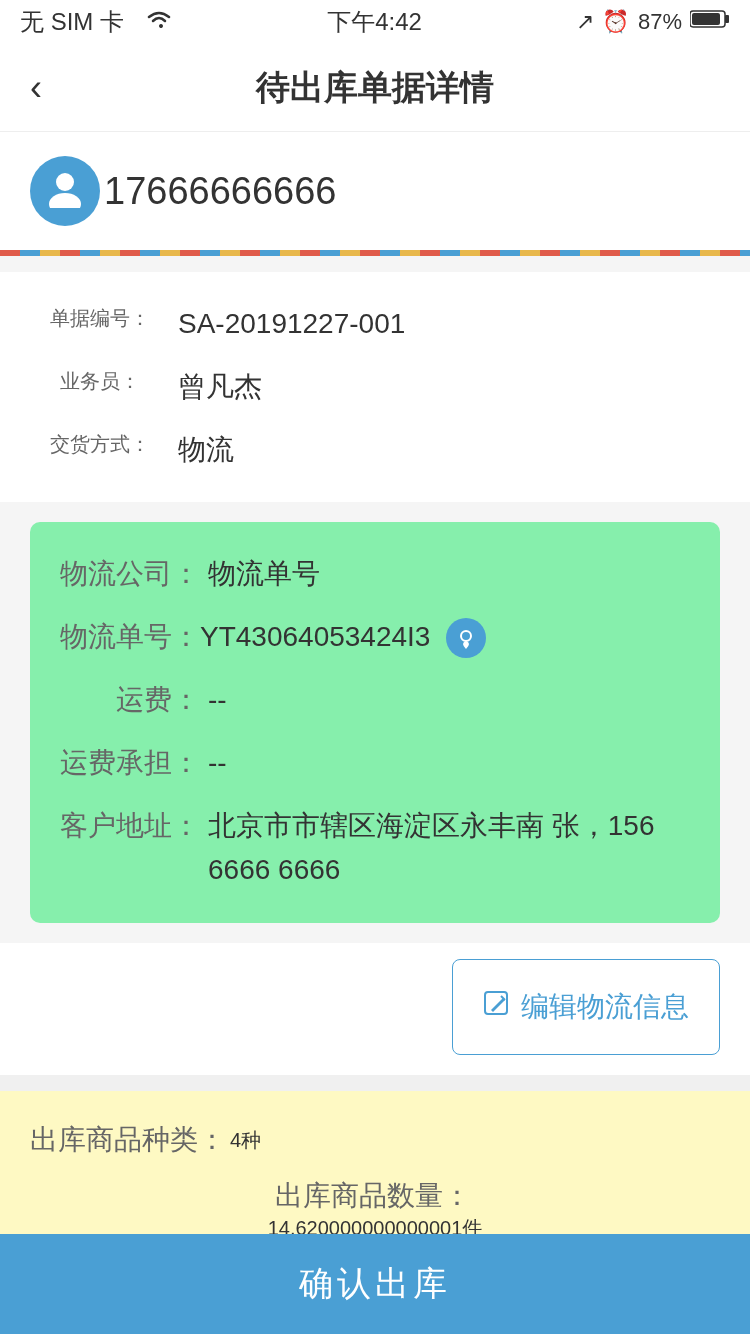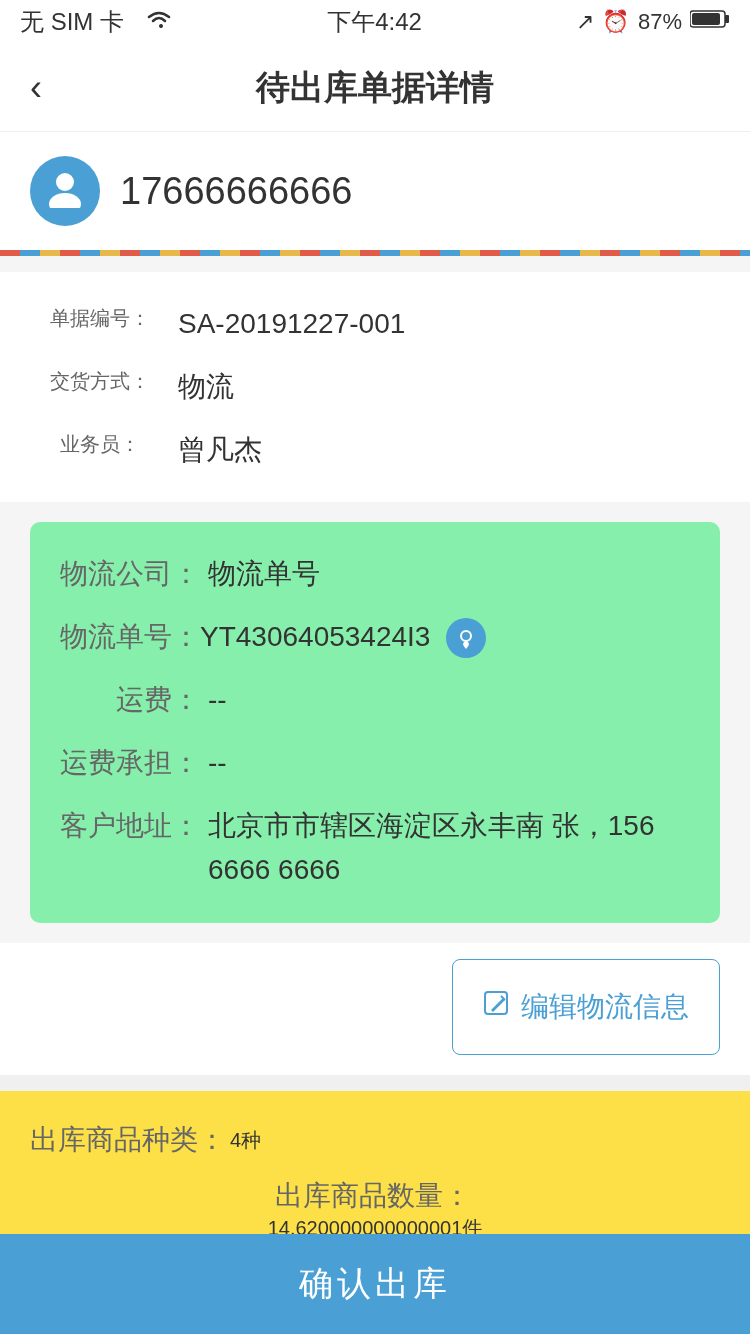--- a/index.html
+++ b/index.html
@@ -59,21 +59,21 @@
       font-weight: 600;
       color: #333;
     }
 
     
     .customer-header {
       background: #fff;
       padding: 24px 30px;
       display: flex;
       align-items: center;
-      gap: 20px;
+      gap: 4px;
     }
     .customer-avatar {
       width: 70px;
       height: 70px;
       border-radius: 50%;
       background: #4a9fd4;
       display: flex;
       align-items: center;
       justify-content: center;
       flex-shrink: 0;
@@ -202,21 +202,21 @@
     }
 
     
     .section-divider {
       height: 16px;
       background: #f0f0f0;
     }
 
     
     .goods-section {
-      background: #fde047;
+      background: #fef9c3;
       padding: 30px;
       margin-top: 0;
     }
     .goods-row {
       display: flex;
       align-items: center;
       margin-bottom: 18px;
     }
     .goods-row:last-child {
       margin-bottom: 0;
@@ -336,26 +336,26 @@
   </div>
 
   <div class="dashed-divider"></div>
 
   <div class="info-section">
     <div class="info-row">
       <span class="info-label">单据编号：</span>
       <span class="info-value">SA-20191227-001</span>
     </div>
     <div class="info-row">
+      <span class="info-label">业务员：</span>
+      <span class="info-value">曾凡杰</span>
+    </div>
+    <div class="info-row">
       <span class="info-label">交货方式：</span>
       <span class="info-value">物流</span>
-    </div>
-    <div class="info-row">
-      <span class="info-label">业务员：</span>
-      <span class="info-value">曾凡杰</span>
     </div>
   </div>
 
   <div class="logistics-card">
     <div class="logistics-row">
       <span class="logistics-label">物流公司：</span>
       <span class="logistics-value">物流单号</span>
     </div>
     <div class="logistics-row">
       <span class="logistics-label">物流单号：</span>

